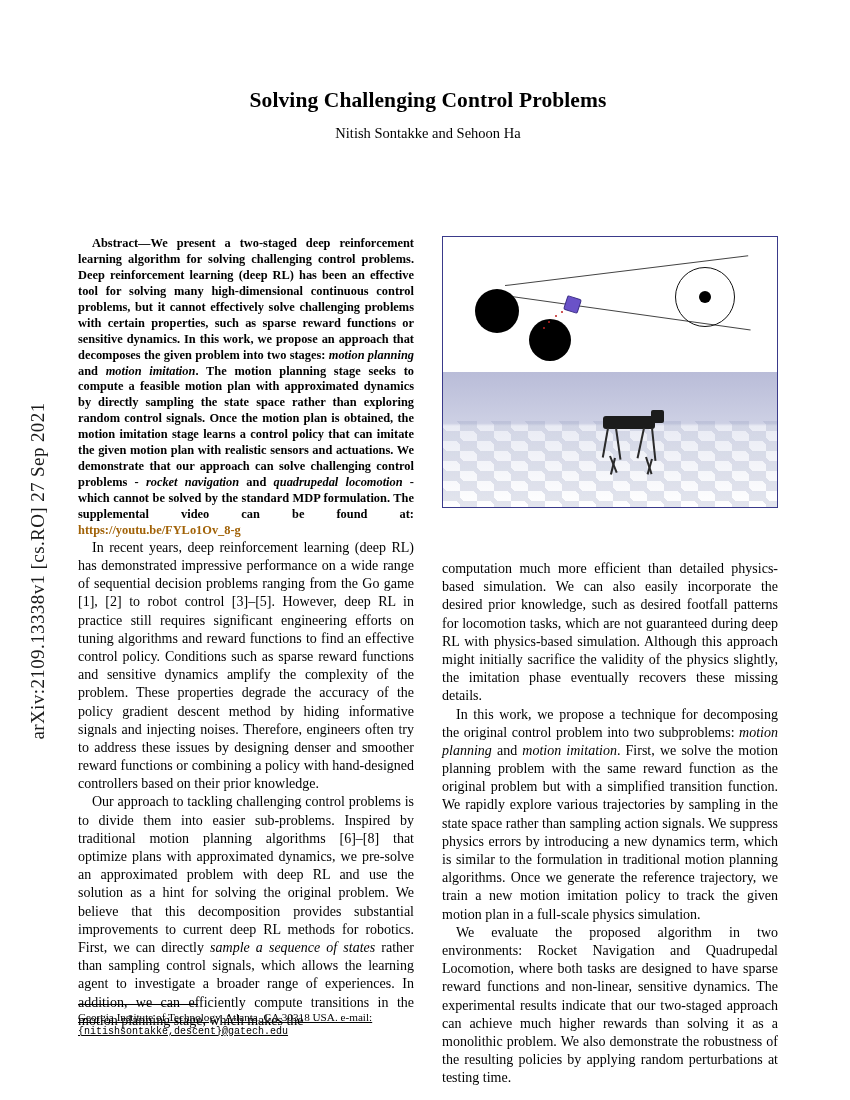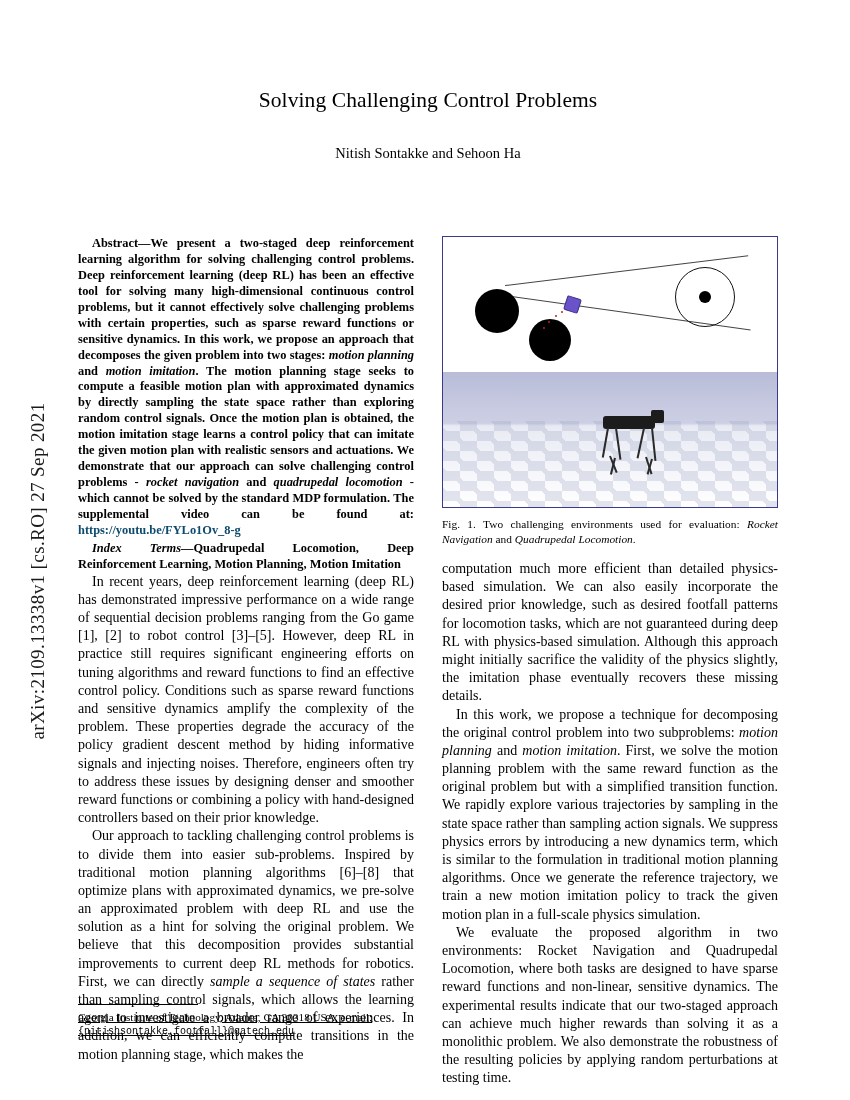--- a/index.html
+++ b/index.html
@@ -38,30 +38,30 @@
   .content {
     position: absolute;
     left: 78px;
     top: 86px;
     width: 700px;
   }
 
   .title {
     text-align: center;
     font-size: 21.5px;
-    font-weight: normal;
+    font-weight: bold;
     line-height: 1.34;
     letter-spacing: 0.1px;
     margin: 0 0 0 0;
     font-family: "Liberation Serif", serif;
   }
   .authors {
     text-align: center;
     font-size: 14.5px;
-    margin-top: 30px;
+    margin-top: 10px;
     font-family: "Liberation Serif", serif;
   }
 
   .cols {
     position: absolute;
     left: 78px;
     top: 236px;
     width: 700px;
     height: 830px;
   }
@@ -92,21 +92,21 @@
   .abstract em { font-style: italic; }
   .indexterms {
     font-weight: bold;
     font-size: 12.4px;
     line-height: 1.285;
     text-align: justify;
     text-indent: 14px;
     margin-top: 2px;
   }
   .indexterms .lead { font-style: italic; }
-  a.link { color: #0c4a6e; text-decoration: none; }
+  a.link { color: #a16207; text-decoration: none; }
 
   .sec-head {
     text-align: center;
     font-size: 12.6px;
     font-variant: small-caps;
     margin: 15px 0 7px 0;
     letter-spacing: 0.3px;
   }
 
   
@@ -210,21 +210,20 @@
     </div>
     <div class="authors">Nitish Sontakke and Sehoon Ha</div>
   </div>
 
   <div class="cols">
 
     <div class="col col-left">
 
       <p class="abstract"><span class="lead">Abstract</span><span>—</span><span>We present a two-staged deep reinforcement learning algorithm for solving challenging control problems. Deep reinforcement learning (deep RL) has been an effective tool for solving many high-dimensional continuous control problems, but it cannot effectively solve challenging problems with certain properties, such as sparse reward functions or sensitive dynamics. In this work, we propose an approach that decomposes the given problem into two stages: </span><em>motion planning</em><span> and </span><em>motion imitation</em><span>. The motion planning stage seeks to compute a feasible motion plan with approximated dynamics by directly sampling the state space rather than exploring random control signals. Once the motion plan is obtained, the motion imitation stage learns a control policy that can imitate the given motion plan with realistic sensors and actuations. We demonstrate that our approach can solve challenging control problems - </span><em>rocket navigation</em><span> and </span><em>quadrupedal locomotion</em><span> - which cannot be solved by the standard MDP formulation. The supplemental video can be found at: </span><a class="link" href="#">https://youtu.be/FYLo1Ov_8-g</a></p>
 
-      <p class="indexterms"><span class="lead">Index Terms</span><span>—</span><span>Quadrupedal Locomotion, Deep Reinforcement Learning, Motion Planning, Motion Imitation</span></p>
 
 
       <p style="text-indent:14px">In recent years, deep reinforcement learning (deep RL) has demonstrated impressive performance on a wide range of sequential decision problems ranging from the Go game [1], [2] to robot control [3]–[5]. However, deep RL in practice still requires significant engineering efforts on tuning algorithms and reward functions to find an effective control policy. Conditions such as sparse reward functions and sensitive dynamics amplify the complexity of the problem. These properties degrade the accuracy of the policy gradient descent method by hiding informative signals and injecting noises. Therefore, engineers often try to address these issues by designing denser and smoother reward functions or combining a policy with hand-designed controllers based on their prior knowledge.</p>
 
       <p><span>Our approach to tackling challenging control problems is to divide them into easier sub-problems. Inspired by traditional motion planning algorithms [6]–[8] that optimize plans with approximated dynamics, we pre-solve an approximated problem with deep RL and use the solution as a hint for solving the original problem. We believe that this decomposition provides substantial improvements to current deep RL methods for robotics. First, we can directly </span><em>sample a sequence of states</em><span> rather than sampling control signals, which allows the learning agent to investigate a broader range of experiences. In addition, we can efficiently compute transitions in the motion planning stage, which makes the</span></p>
     </div>
 
     <div class="figure">
       <div class="fig-box">
         <div class="fig-top">
@@ -250,30 +249,29 @@
             <div class="leg" style="left:22px; top:18px; height:32px; transform:rotate(-8deg); transform-origin:top center;"></div>
             <div class="leg" style="left:50px; top:18px; height:31px; transform:rotate(12deg); transform-origin:top center;"></div>
             <div class="leg" style="left:58px; top:18px; height:33px; transform:rotate(-6deg); transform-origin:top center;"></div>
             <div class="leg" style="left:16px; top:46px; height:18px; transform:rotate(-22deg); transform-origin:top center;"></div>
             <div class="leg" style="left:21px; top:48px; height:17px; transform:rotate(14deg); transform-origin:top center;"></div>
             <div class="leg" style="left:52px; top:47px; height:18px; transform:rotate(-18deg); transform-origin:top center;"></div>
             <div class="leg" style="left:58px; top:49px; height:16px; transform:rotate(16deg); transform-origin:top center;"></div>
           </div>
         </div>
       </div>
-      <div class="fig-caption"><span>Fig. 1.</span><span>  Two challenging environments used for evaluation: </span><em>Rocket Navigation</em><span> and </span><em>Quadrupedal Locomotion</em><span>.</span></div>
     </div>
 
     <div class="right-body">
       <p>computation much more efficient than detailed physics-based simulation. We can also easily incorporate the desired prior knowledge, such as desired footfall patterns for locomotion tasks, which are not guaranteed during deep RL with physics-based simulation. Although this approach might initially sacrifice the validity of the physics slightly, the imitation phase eventually recovers these missing details.</p>
       <p><span>In this work, we propose a technique for decomposing the original control problem into two subproblems: </span><em>motion planning</em><span> and </span><em>motion imitation</em><span>. First, we solve the motion planning problem with the same reward function as the original problem but with a simplified transition function. We rapidly explore various trajectories by sampling in the state space rather than sampling action signals. We suppress physics errors by introducing a new dynamics term, which is similar to the formulation in traditional motion planning algorithms. Once we generate the reference trajectory, we train a new motion imitation policy to track the given motion plan in a full-scale physics simulation.</span></p>
       <p>We evaluate the proposed algorithm in two environments: Rocket Navigation and Quadrupedal Locomotion, where both tasks are designed to have sparse reward functions and non-linear, sensitive dynamics. The experimental results indicate that our two-staged approach can achieve much higher rewards than solving it as a monolithic problem. We also demonstrate the robustness of the resulting policies by applying random perturbations at testing time.</p>
     </div>
 
   </div>
 
   <div class="footnote">
     <div class="rule"></div>
     <div>Georgia Institute of Technology, Atlanta, GA 30318 USA. e-mail:</div>
-    <div class="mono">{nitishsontakke,footfall}@gatech.edu</div>
+    <div class="mono">{nitishsontakke,descent}@gatech.edu</div>
   </div>
 
 </div>
 
 </body></html>

